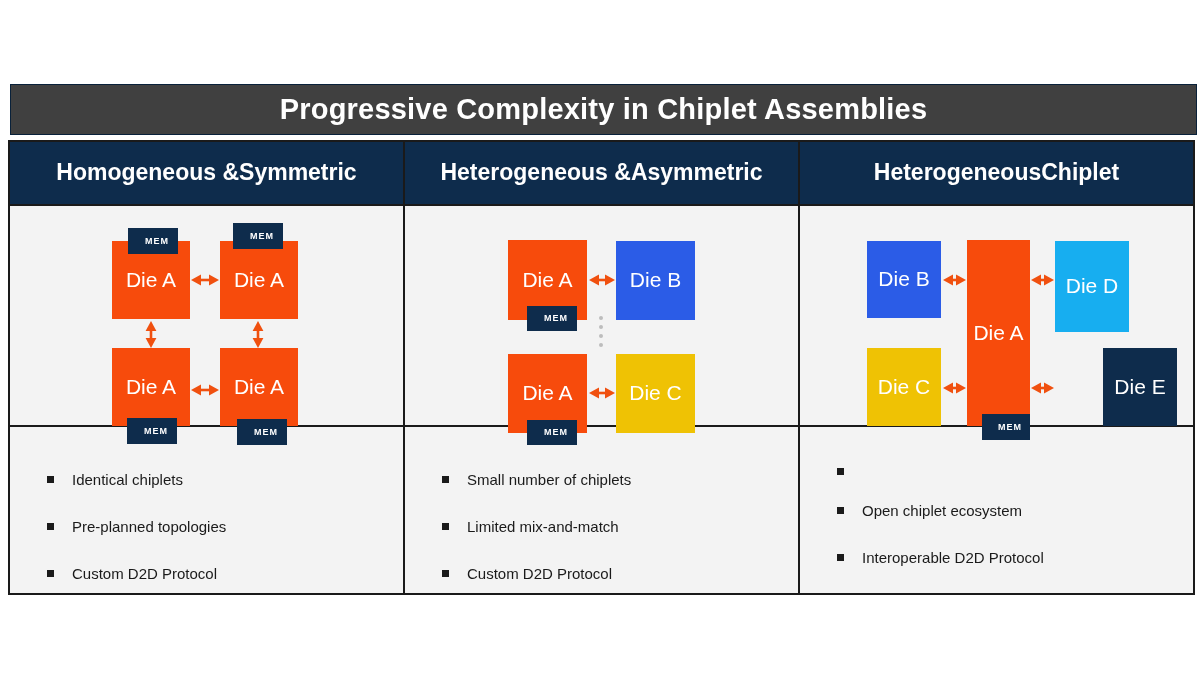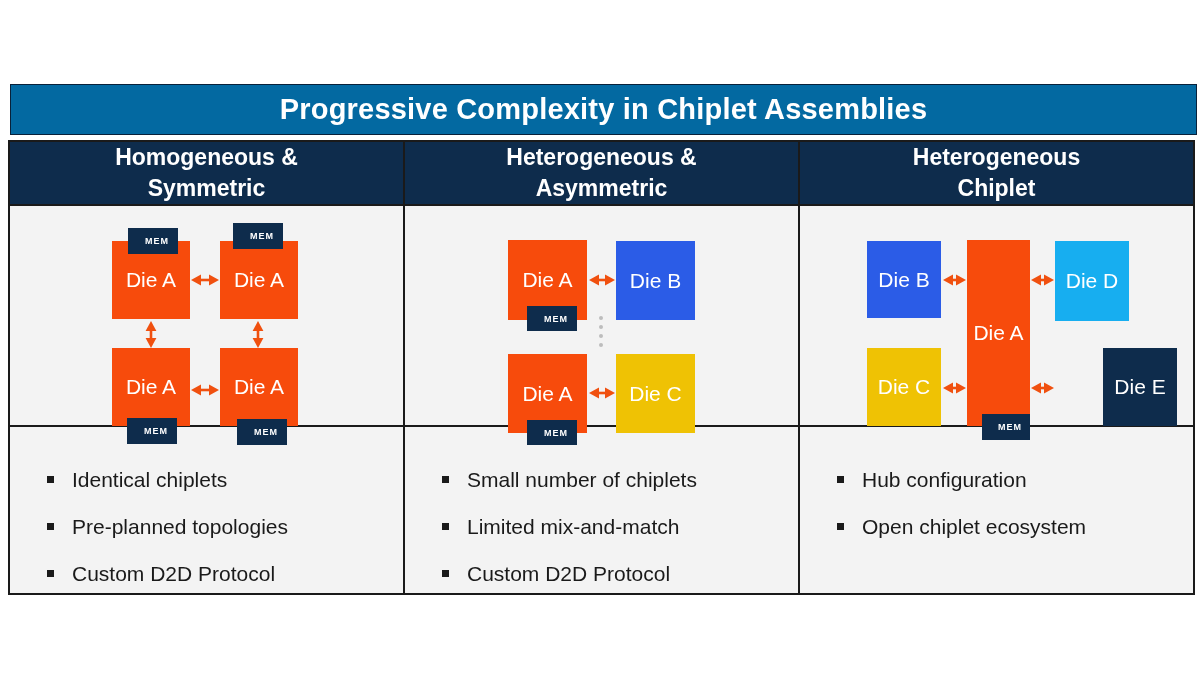--- a/index.html
+++ b/index.html
@@ -2,55 +2,55 @@
 <html><head>
 <meta charset="utf-8">
 <style>
   html,body{margin:0;padding:0;}
   body{
     width:1200px;height:675px;background:#ffffff;overflow:hidden;position:relative;
     font-family:"Liberation Sans", sans-serif;
   }
   .title-bar{
     position:absolute;left:10px;top:84px;width:1185px;height:49px;
-    background:#0369a1;border:1px solid #09213A;
+    background:#404040;border:1px solid #09213A;
     display:flex;align-items:center;justify-content:center;
   }
   .title-bar .title{
     color:#ffffff;font-size:29px;font-weight:bold;letter-spacing:.2px;white-space:nowrap;
   }
   .matrix{
     position:absolute;left:8px;top:140px;width:1183px;height:451px;
     border:2px solid #1A1A1A;display:flex;flex-direction:column;background:#F3F3F3;
   }
   .row{display:flex;width:100%;}
   .row-header{height:71px;background:#0E2C4C;border-bottom:2px solid #1A1A1A;}
   .row-diagram{height:251px;border-bottom:2px solid #1A1A1A;}
   .row-bullets{flex:1;}
   .cell{flex:1;position:relative;border-right:2px solid #1A1A1A;}
   .cell:last-child{border-right:none;text-align:right;}
   .header-cell{
-    display:flex;flex-direction:column;align-items:center;justify-content:center;
+    display:flex;flex-direction:row;align-items:center;justify-content:center;
     color:#ffffff;font-weight:bold;font-size:23px;line-height:31px;text-align:center;
   }
   .diagram-canvas{position:absolute;left:0;top:0;right:0;bottom:0;}
   .die{
     position:absolute;display:flex;align-items:center;justify-content:center;
     color:#ffffff;font-size:21px;z-index:1;
   }
   .mem{
     position:absolute;display:flex;align-items:center;justify-content:center;
     background:#0E2C4C;color:#ffffff;font-size:9px;font-weight:bold;letter-spacing:1px;z-index:2;padding-left:8px;
   }
   .arrow{position:absolute;z-index:1;}
   .dot{position:absolute;width:4px;height:4px;border-radius:50%;background:#BDBDBD;}
   .bullet-list{list-style:none;margin:0;padding:17px 8px 0 37px;}
   .bullet-list li{
     display:flex;align-items:center;margin-bottom:8px;
-    font-size:21px;color:#1A1A1A;line-height:23px;margin-top:24px;
+    font-size:15px;color:#1A1A1A;line-height:23px;margin-top:24px;
   }
   .sq{width:7px;height:7px;background:#1A1A1A;margin-right:18px;flex:none;}
 </style>
 </head>
 <body>
 
 <div class="title-bar">
   <div class="title">Progressive Complexity in Chiplet Assemblies</div>
 </div>
 
@@ -144,21 +144,21 @@
         </div>
     </div>
     <div class="cell">
       <div class="diagram-canvas">
           <div class="die" style="left: 67px; top: 35px; width: 74px; height: 77px; background: rgb(43, 92, 231);">
             <span>Die B</span>
           </div>
           <div class="die" style="left: 167px; top: 34px; width: 63px; height: 186px; background: rgb(247, 75, 12);">
             <span>Die A</span>
           </div>
-          <div class="die" style="left: 255px; top: 35px; width: 74px; height: 80px; background: rgb(23, 174, 240);">
+          <div class="die" style="left: 255px; top: 35px; width: 74px; height: 91px; background: rgb(23, 174, 240);">
             <span>Die D</span>
           </div>
           <div class="die" style="left: 67px; top: 142px; width: 74px; height: 78px; background: rgb(239, 194, 4);">
             <span>Die C</span>
           </div>
           <div class="die" style="left: 255px; top: 142px; width: 74px; height: 78px; background: rgb(14, 44, 76); margin-left: 48px;">
             <span>Die E</span>
           </div>
           <div class="mem" style="left: 182px; top: 208px; width: 40px; height: 26px;">MEM</div>
           <svg class="arrow" width="23" height="16" style="left: 143px; top: 66px;">
@@ -215,22 +215,25 @@
         <li>
             <span class="sq"></span>
             <span>Custom D2D Protocol</span>
           </li>
       </ul>
     </div>
     <div class="cell">
       <ul class="bullet-list">
         <li>
             <span class="sq"></span>
-            <span>Hub configuration</span>
           </li>
         <li>
             <span class="sq"></span>
             <span>Open chiplet ecosystem</span>
+          </li>
+        <li>
+            <span class="sq"></span>
+            <span>Interoperable D2D Protocol</span>
           </li>
       </ul>
     </div>
   </div>
 </div>
 
 </body></html>

